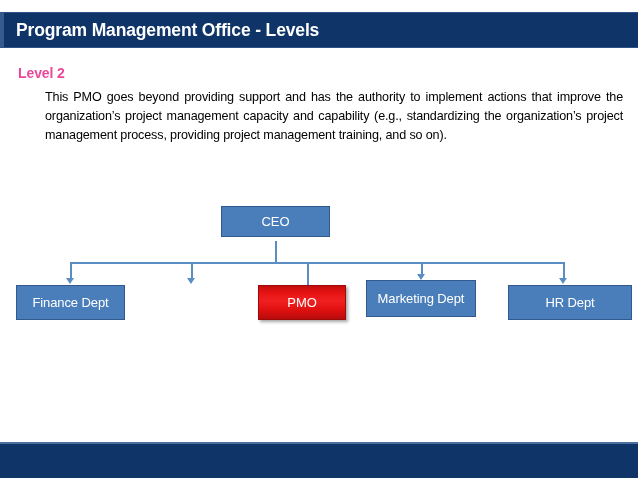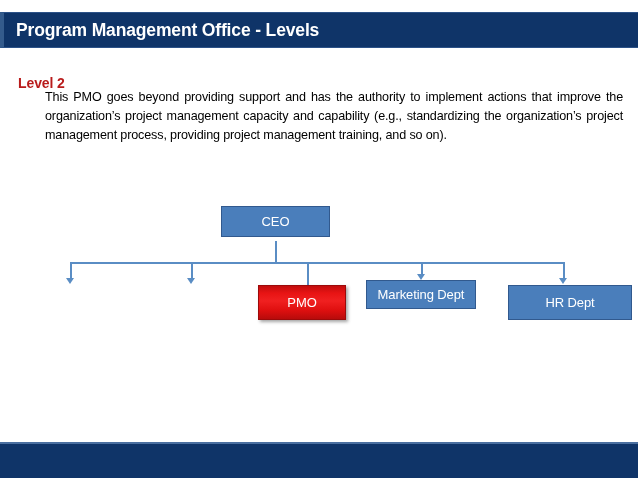--- a/index.html
+++ b/index.html
@@ -63,23 +63,22 @@
     border-top: 2px solid #4a6fa0;
   }
 
   
   .level-heading {
     position: absolute;
     left: 18px;
     top: 57px;
     font-size: 14px;
     font-weight: bold;
-    color: #b91c1c;
+    color: #ec4899;
     letter-spacing: -0.1px;
-    margin-top: 10px;
   }
   .body-paragraph {
     position: absolute;
     left: 45px;
     top: 80px;
     width: 578px;
     font-size: 12.6px;
     line-height: 19px;
     color: #000000;
     text-align: justify;
@@ -121,21 +120,21 @@
                 #b80b0b 100%);
     border: 1px solid #9c0a0a;
     box-shadow: 2px 2px 3px rgba(60,60,60,0.45);
   }
 
   
   .node-ceo       { left: 221px; top:  8px; width: 109px; height: 31px; }
   .node-finance   { left:  16px; top: 87px; width: 109px; height: 35px; }
   .node-it        { left: 137px; top: 87px; width: 109px; height: 35px; }
   .node-pmo       { left: 258px; top: 87px; width: 88px; height: 35px; }
-  .node-marketing { left: 366px; top: 82px; width: 110px; height: 29px; }
+  .node-marketing { left: 366px; top: 82px; width: 110px; height: 37px; }
   .node-hr        { left: 508px; top: 87px; width: 124px; height: 35px; }
 
   
   .conn {
     position: absolute;
     background: #5a8dc4;
   }
   .conn-v-ceo   { left: 275px; top: 43px;  width: 1.6px; height: 22px; }
   .conn-h-bus   { left:  70px; top: 64px;  width: 494px; height: 1.6px; }
 
@@ -186,20 +185,21 @@
     <div class="drop drop-marketing"></div>
     <div class="drop drop-hr"></div>
 
     <div class="arrow arrow-finance"></div>
     <div class="arrow arrow-it"></div>
     <div class="arrow arrow-marketing"></div>
     <div class="arrow arrow-hr"></div>
 
     <div class="node node-blue node-ceo">CEO</div>
 
+    <div class="node node-blue node-finance">Finance Dept</div>
 
 
     <div class="node node-red node-pmo">PMO</div>
 
     <div class="node node-blue node-marketing">Marketing Dept</div>
 
     <div class="node node-blue node-hr">HR Dept</div>
   </div>
 
   <div class="footer-bar"></div>

